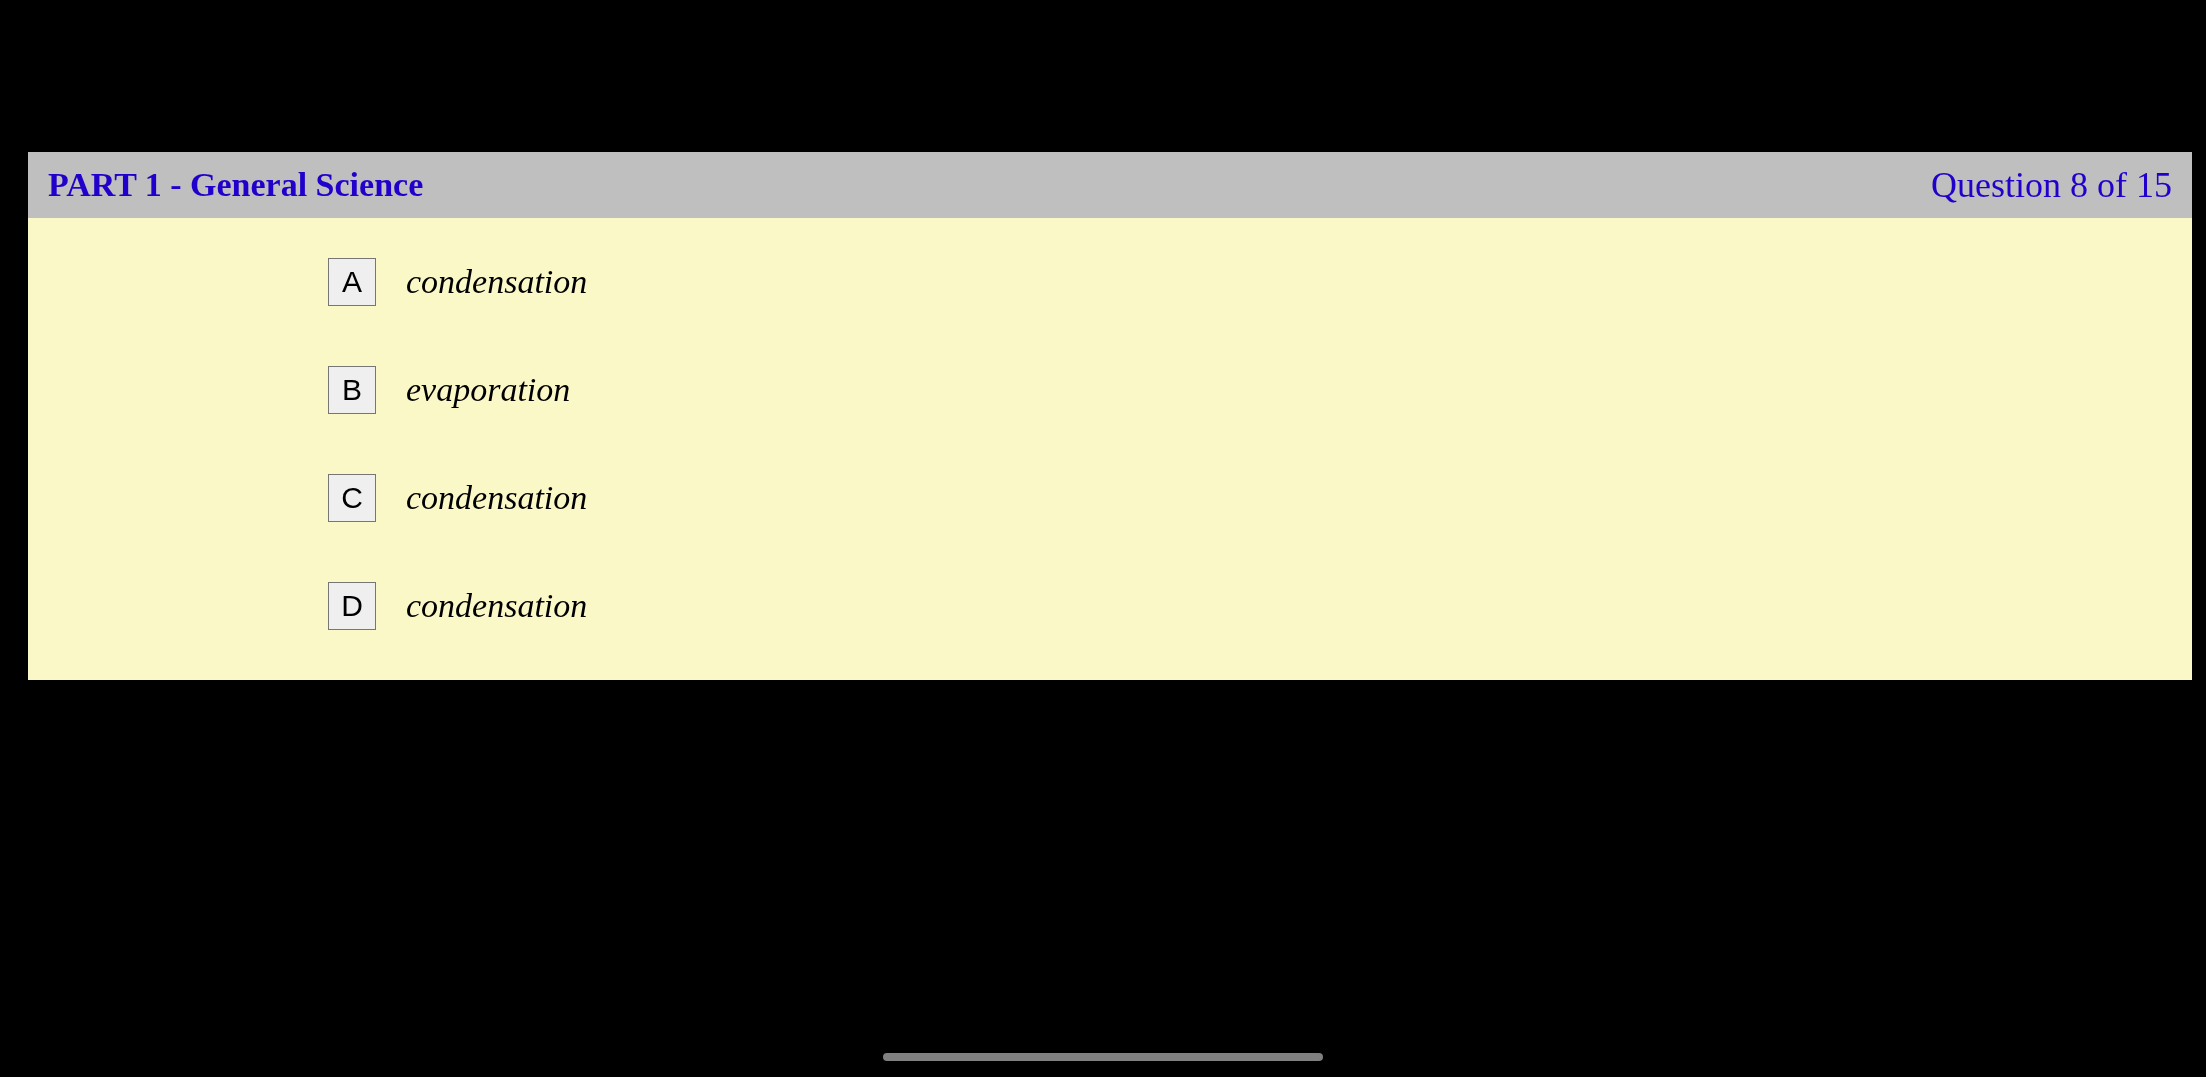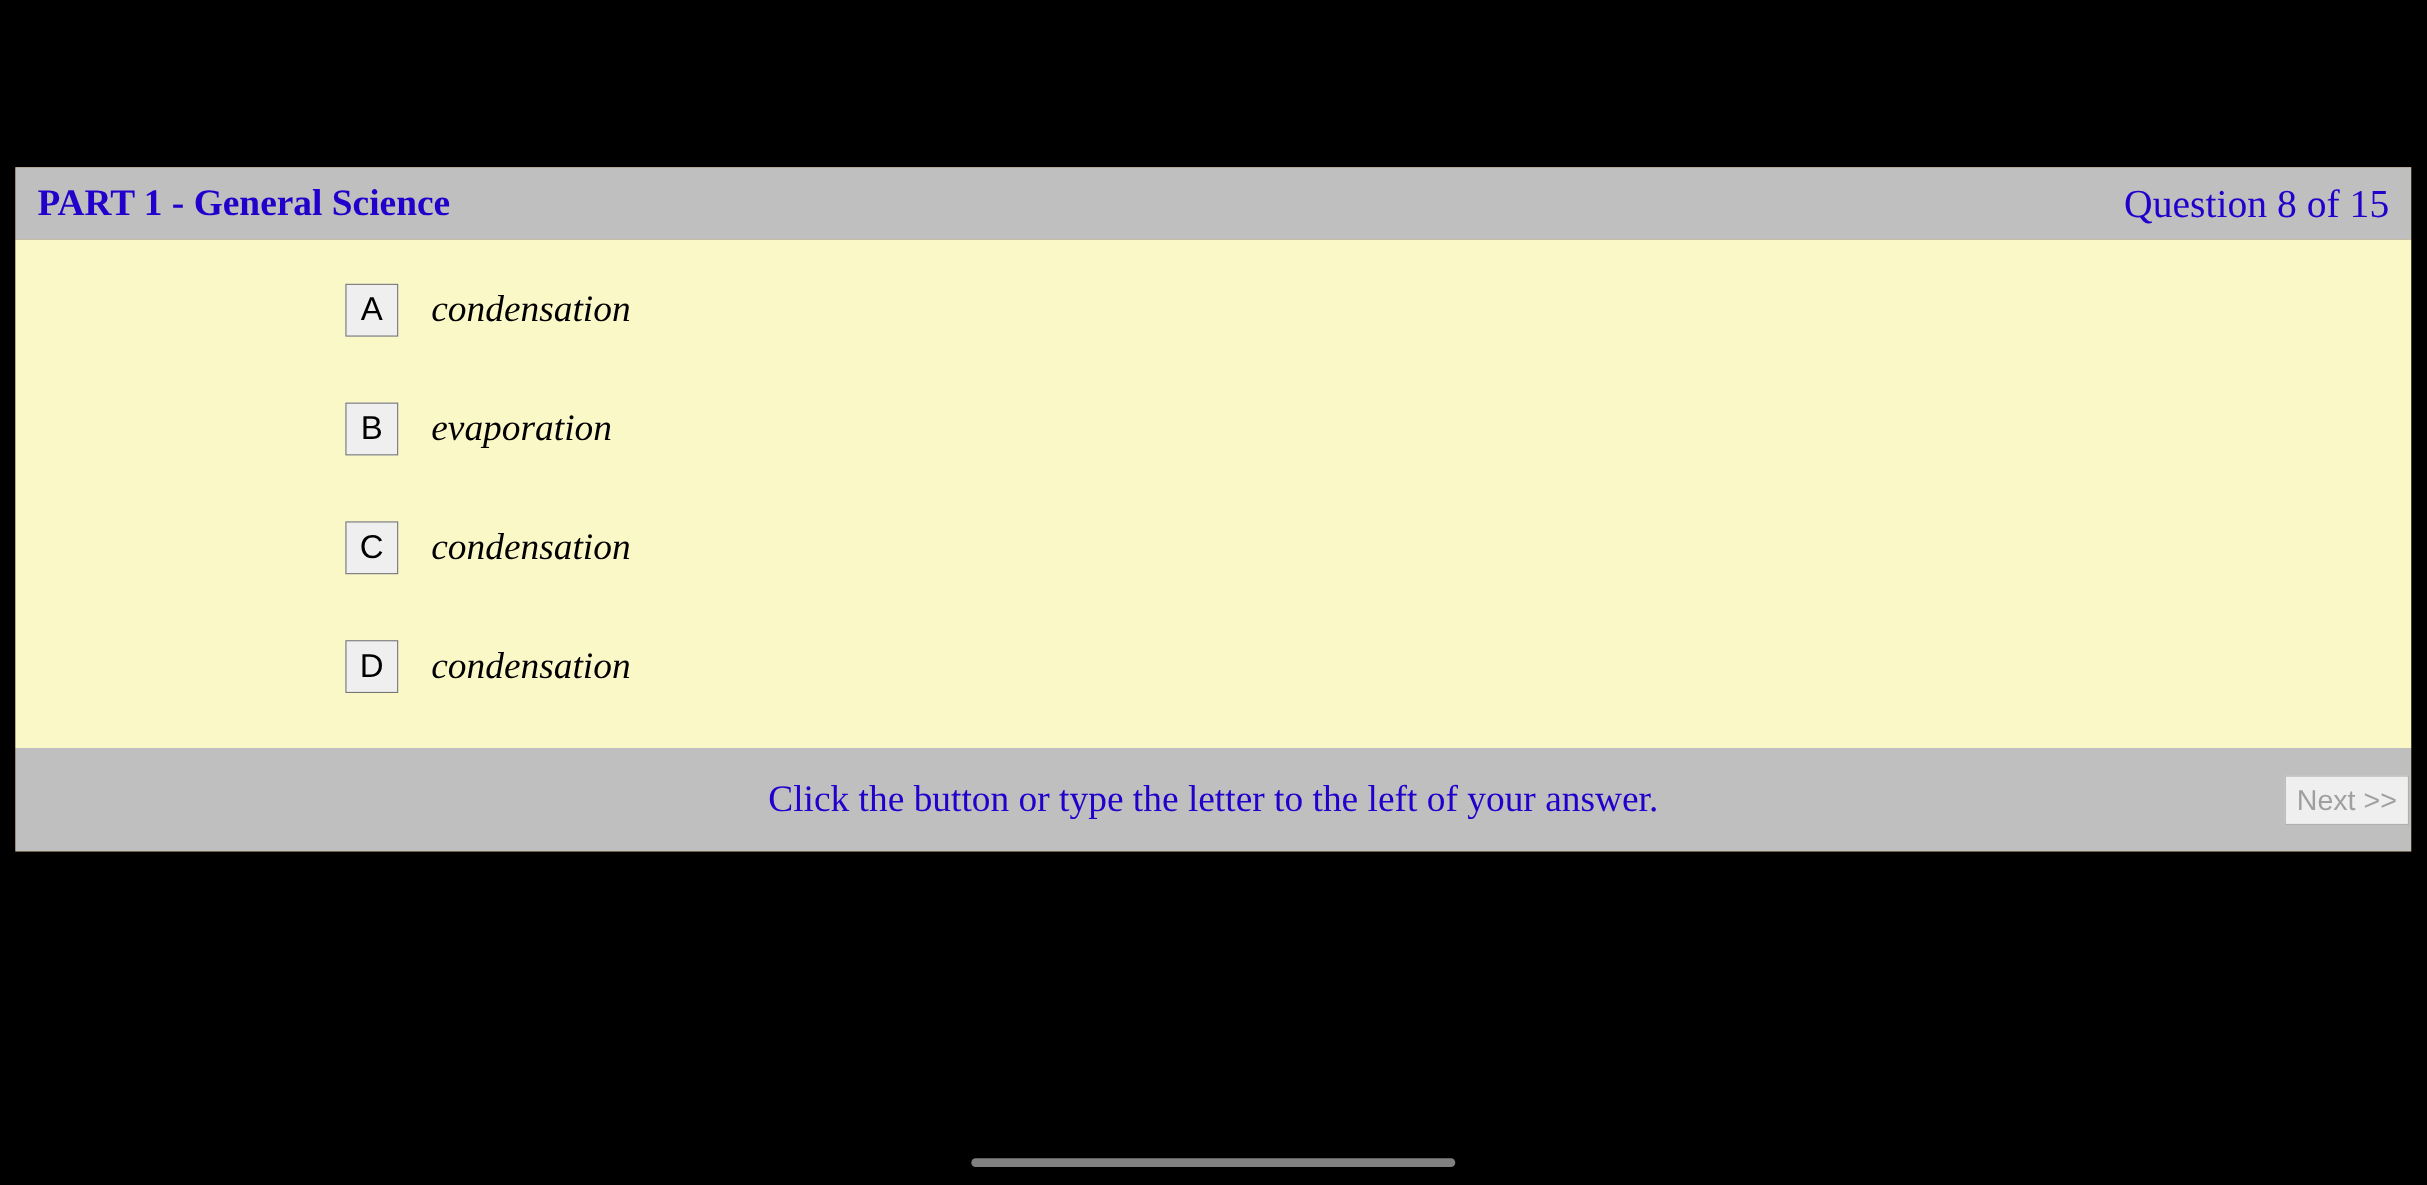--- a/index.html
+++ b/index.html
@@ -10,23 +10,24 @@
     body {
       background: #000000;
       font-family: "Times New Roman", Times, serif;
       width: 2206px;
       height: 1077px;
       position: relative;
     }
     .quiz-container {
       position: absolute;
       top: 152px;
-      left: 14px;
+      left: 28px;
       right: 14px;
-      background: #a16207;
+      background: #fdba74;
+      border-radius: 13px;
     }
     .header-bar {
       background: #bfbfbf;
       display: flex;
       justify-content: space-between;
       align-items: center;
       padding: 12px 20px;
     }
     .part-title {
       color: #2200cc;
@@ -135,19 +136,15 @@
         <button class="option-button">C</button>
         <span class="option-text">condensation</span>
       </div>
       <div class="option-row">
         <button class="option-button">D</button>
         <span class="option-text">condensation</span>
       </div>
     </div>
   </div>
 
-  <div class="footer-bar">
-    <div class="instruction-text">Click the button or type the letter to the left of your answer.</div>
-    <button class="next-button">Next &gt;&gt;</button>
-  </div>
 </div>
 
 <div class="home-indicator"></div>
 
 </body></html>

